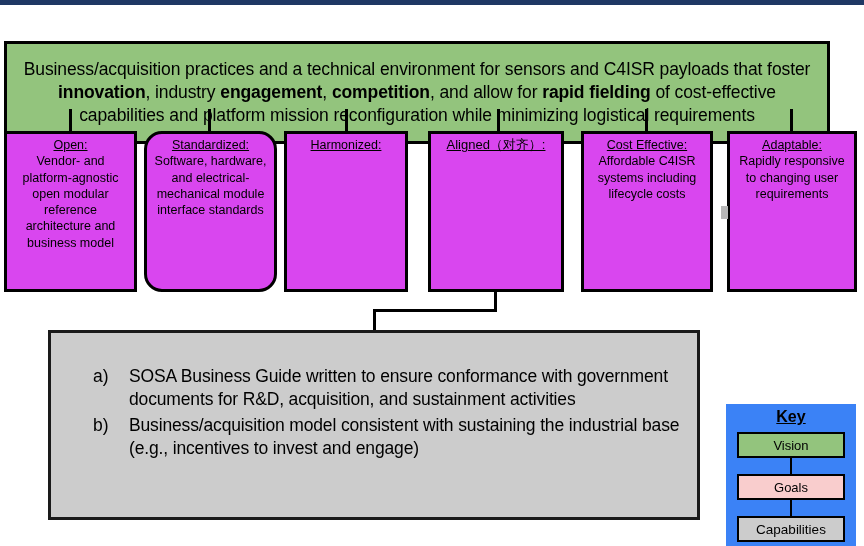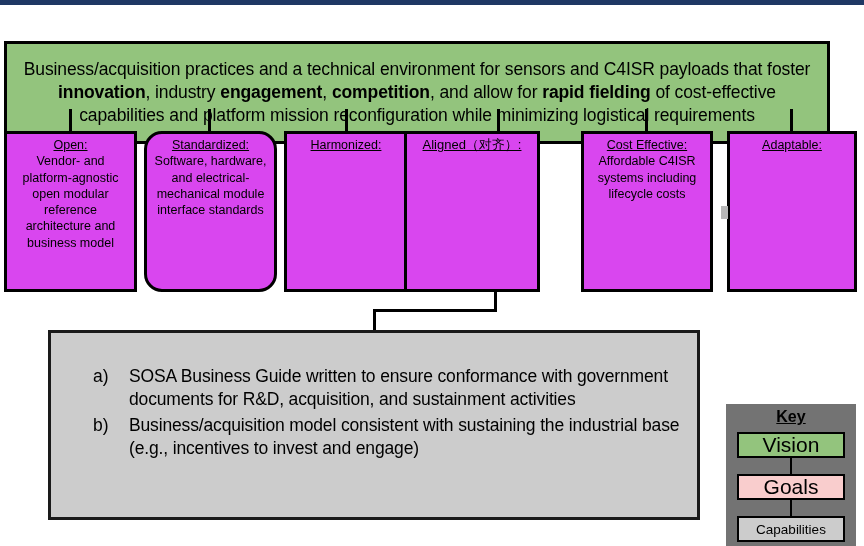--- a/index.html
+++ b/index.html
@@ -129,21 +129,21 @@
     letter-spacing: -0.15px;
   }
 
   
   #key-panel {
     position: absolute;
     left: 726px;
     top: 404px;
     width: 130px;
     height: 142px;
-    background: #737373;
+    background: #3b82f6;
     box-sizing: border-box;
   }
   #key-title {
     position: absolute;
     left: 0;
     top: 4px;
     width: 130px;
     text-align: center;
     font-size: 16px;
     font-weight: bold;
@@ -152,21 +152,21 @@
   .key-box {
     position: absolute;
     left: 11px;
     width: 108px;
     height: 26px;
     border: 2px solid #000000;
     box-sizing: border-box;
     display: flex;
     align-items: center;
     justify-content: center;
-    font-size: 21px;
+    font-size: 13px;
   }
   #key-vision { top: 28px; background: #93c47d; }
   #key-goals  { top: 70px; background: #f9cdcd; }
   #key-caps   { top: 112px; background: #cccccc; font-size: 13.5px; }
   .key-link {
     position: absolute;
     left: 64px;
     width: 2px;
     background: #000000;
   }
@@ -204,36 +204,37 @@
       <span>Software, hardware, and electrical-mechanical module interface standards</span>
     </div>
   </div>
 
   <div class="goal-box" style="left:284px; width:124px;">
     <div class="goal-text">
       <span class="hd">Harmonized:</span><br>
     </div>
   </div>
 
-  <div class="goal-box" style="left:404px; width:136px;">
+  <div class="goal-box" style="left:428px; width:136px;">
     <div class="goal-text">
       <span class="hd hd-wide">Aligned（对齐）:</span><br>
     </div>
   </div>
 
   <div class="goal-box" style="left:581px; width:132px;">
     <div class="goal-text">
       <span class="hd">Cost Effective:</span><br>
       <span>Affordable C4ISR systems including lifecycle costs</span>
     </div>
   </div>
 
   <div class="goal-box" style="left:727px; width:130px;">
     <div class="goal-text">
       <span class="hd">Adaptable:</span><br>
+      <span>Rapidly responsive to changing user requirements</span>
     </div>
   </div>
 
   <div id="handle-artifact"></div>
 
   <div class="vline" style="left:494px; top:292px; height:20px;"></div>
   <div class="hline" style="left:373px; top:309px; width:124px;"></div>
   <div class="vline" style="left:373px; top:309px; height:24px;"></div>
 
   <div id="capabilities-box">

